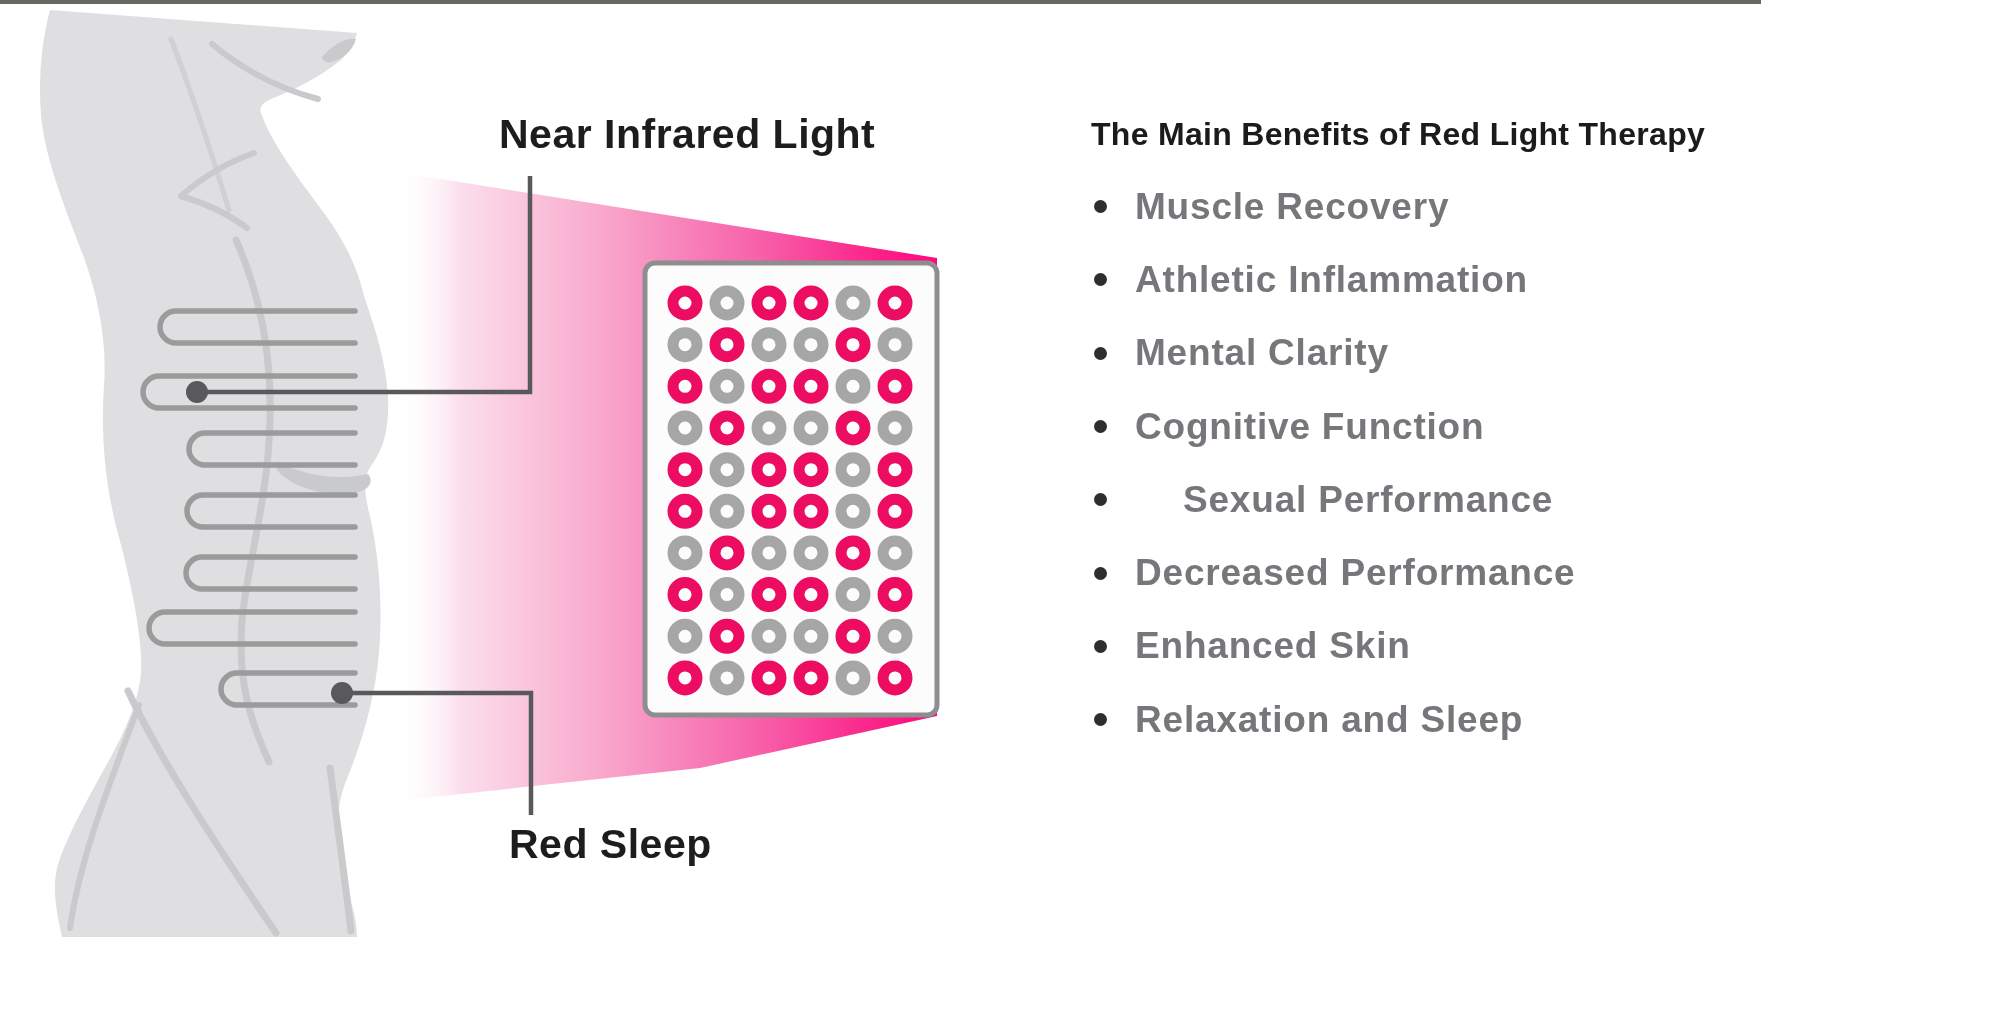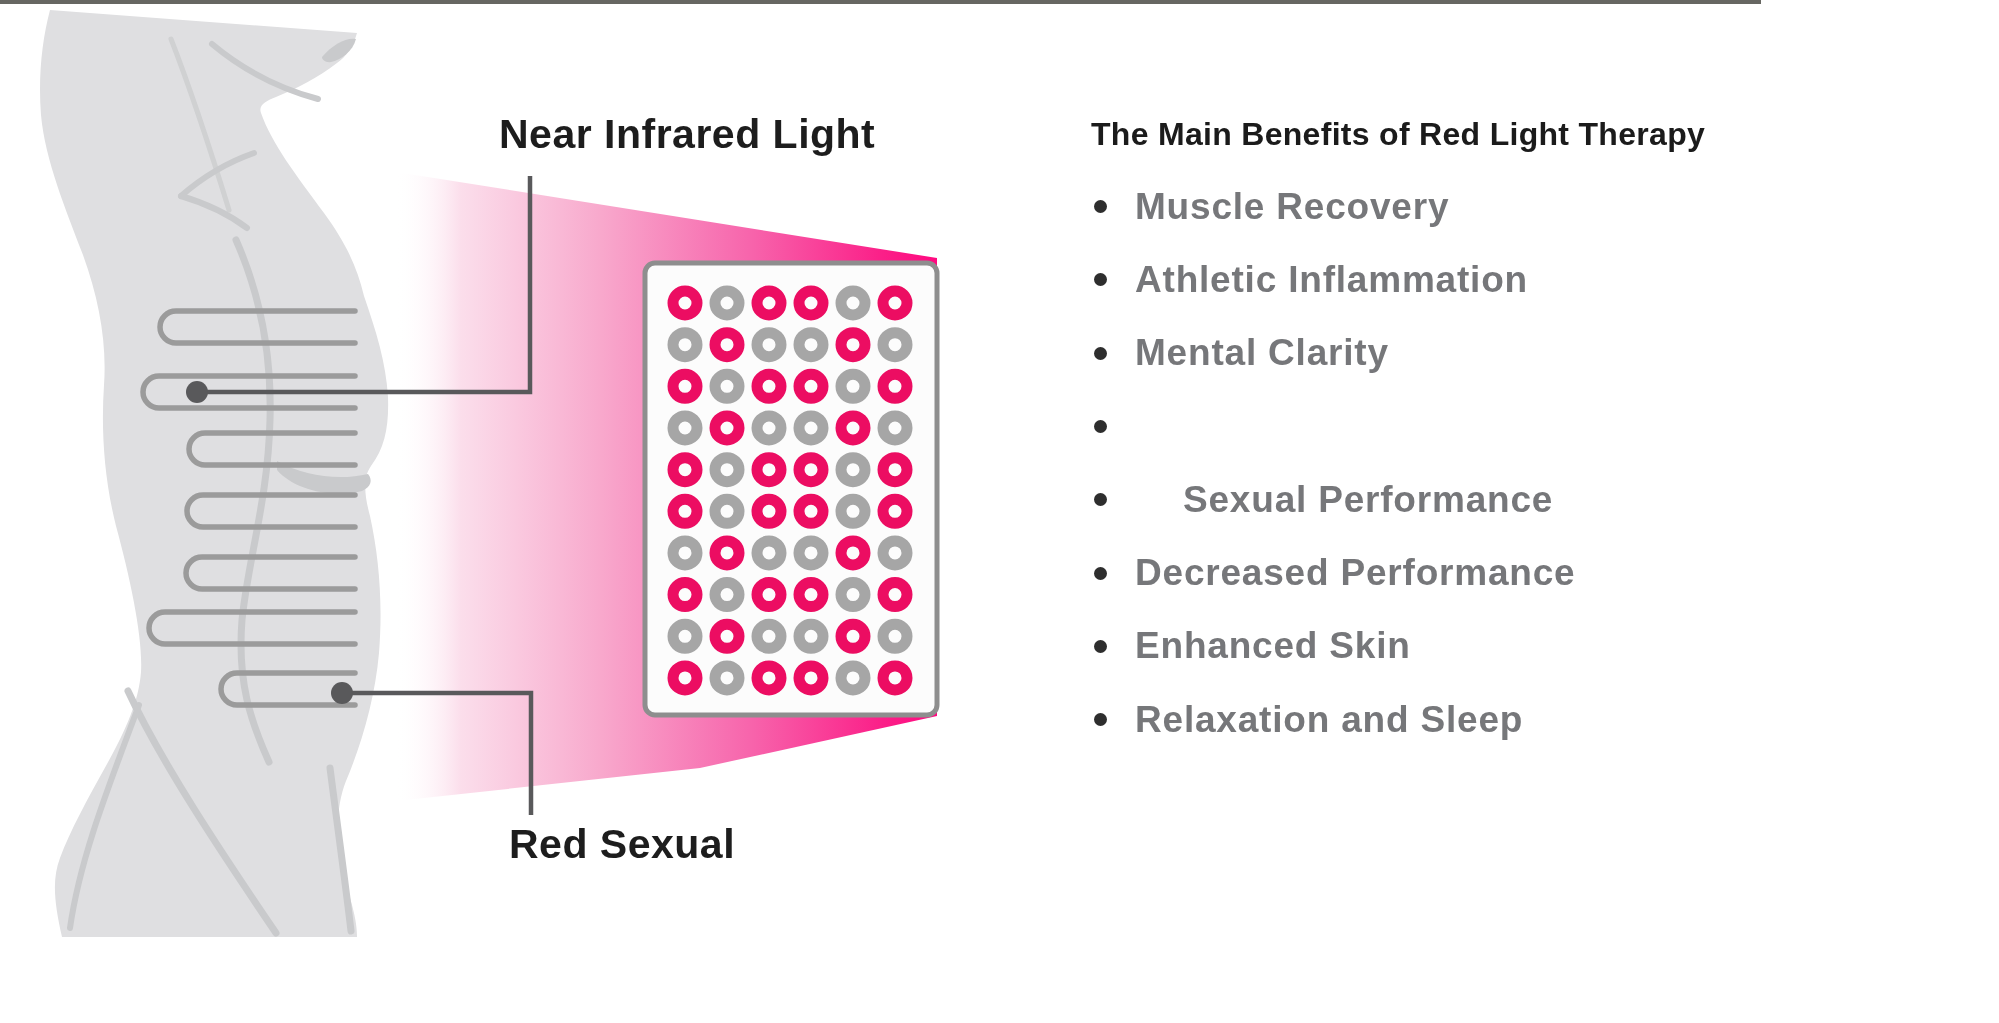--- a/index.html
+++ b/index.html
@@ -140,39 +140,40 @@
         <circle cx="685" cy="677.9399999999999" r="12" fill="none" stroke-width="11" stroke="#ec0d62"></circle>
         <circle cx="727" cy="677.9399999999999" r="12" fill="none" stroke-width="11" stroke="#a6a6a6"></circle>
         <circle cx="769" cy="677.9399999999999" r="12" fill="none" stroke-width="11" stroke="#ec0d62"></circle>
         <circle cx="811" cy="677.9399999999999" r="12" fill="none" stroke-width="11" stroke="#ec0d62"></circle>
         <circle cx="853" cy="677.9399999999999" r="12" fill="none" stroke-width="11" stroke="#a6a6a6"></circle>
         <circle cx="895" cy="677.9399999999999" r="12" fill="none" stroke-width="11" stroke="#ec0d62"></circle>
       </g>
   </svg>
 
   <div class="diagram-label" id="nir-label">Near Infrared Light</div>
-  <div class="diagram-label" id="rl-label">Red Sexual</div>
+  <div class="diagram-label" id="rl-label">Red Sleep</div>
 
   <div>
     <div class="benefits-title" style="color: rgb(27, 27, 27);">The Main Benefits of Red Light Therapy</div>
     <ul id="benefits-list">
         <li style="color: rgb(118, 119, 122);">
           <span class="bullet" style="background: rgb(46, 46, 46);"></span>
           <span>Muscle Recovery</span>
         </li>
         <li style="color: rgb(118, 119, 122);">
           <span class="bullet" style="background: rgb(46, 46, 46);"></span>
           <span>Athletic Inflammation</span>
         </li>
         <li style="color: rgb(118, 119, 122);">
           <span class="bullet" style="background: rgb(46, 46, 46);"></span>
           <span>Mental Clarity</span>
         </li>
         <li style="color: rgb(118, 119, 122);">
           <span class="bullet" style="background: rgb(46, 46, 46);"></span>
+          <span>Cognitive Function</span>
         </li>
         <li style="color: rgb(118, 119, 122); gap: 48px;">
           <span class="bullet" style="background: rgb(46, 46, 46);"></span>
           <span>Sexual Performance</span>
         </li>
         <li style="color: rgb(118, 119, 122);">
           <span class="bullet" style="background: rgb(46, 46, 46);"></span>
           <span>Decreased Performance</span>
         </li>
         <li style="color: rgb(118, 119, 122);">

